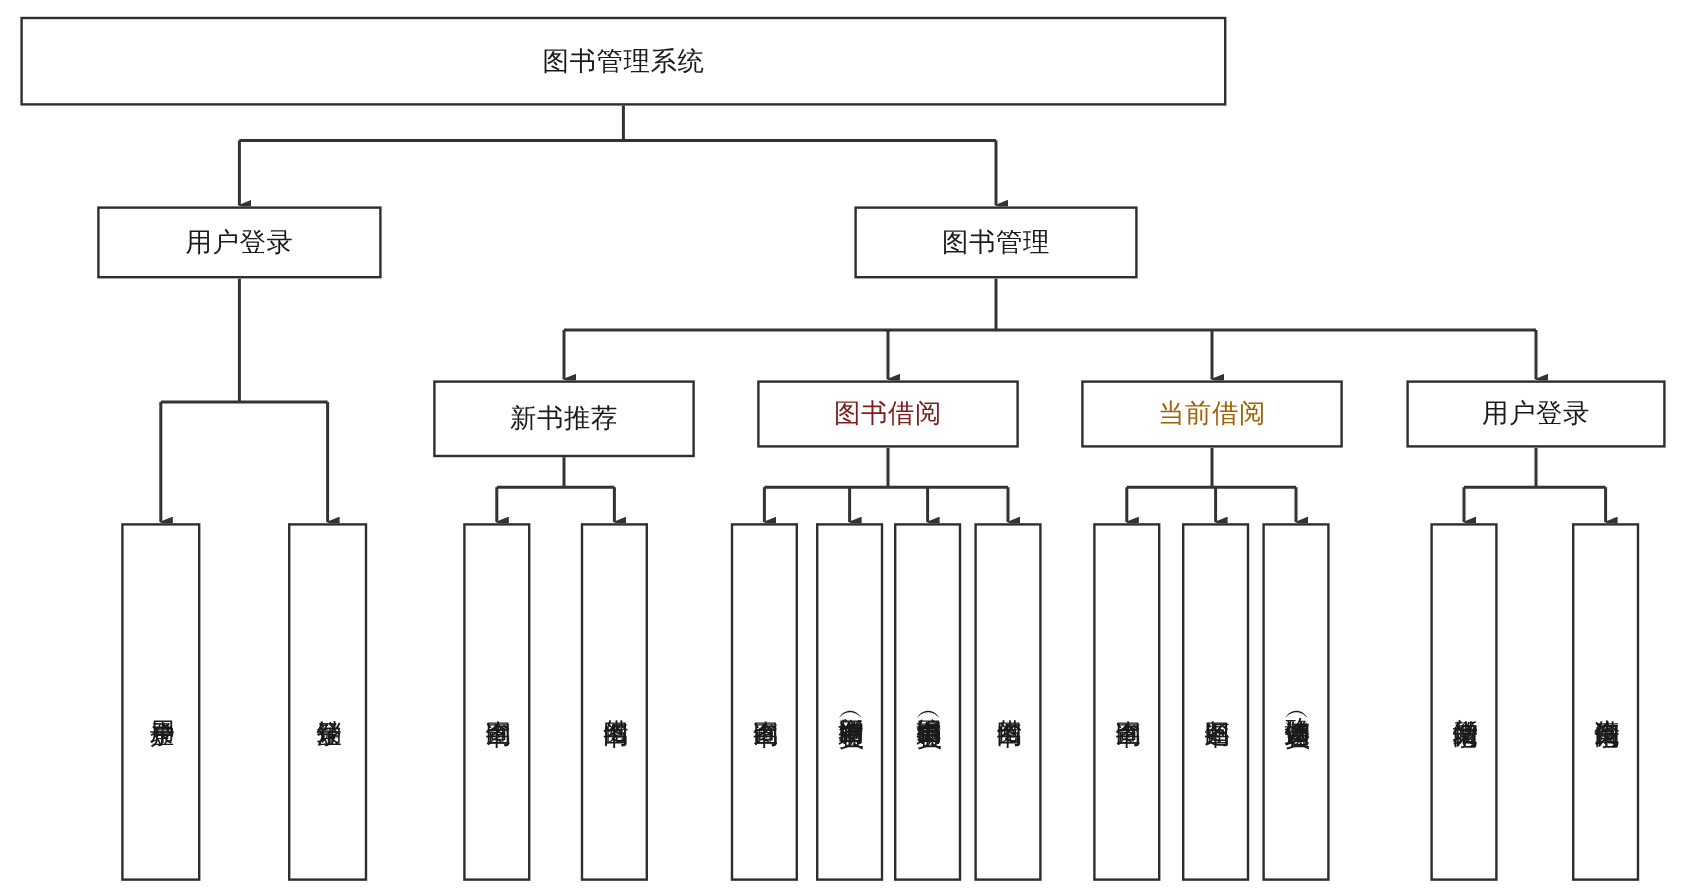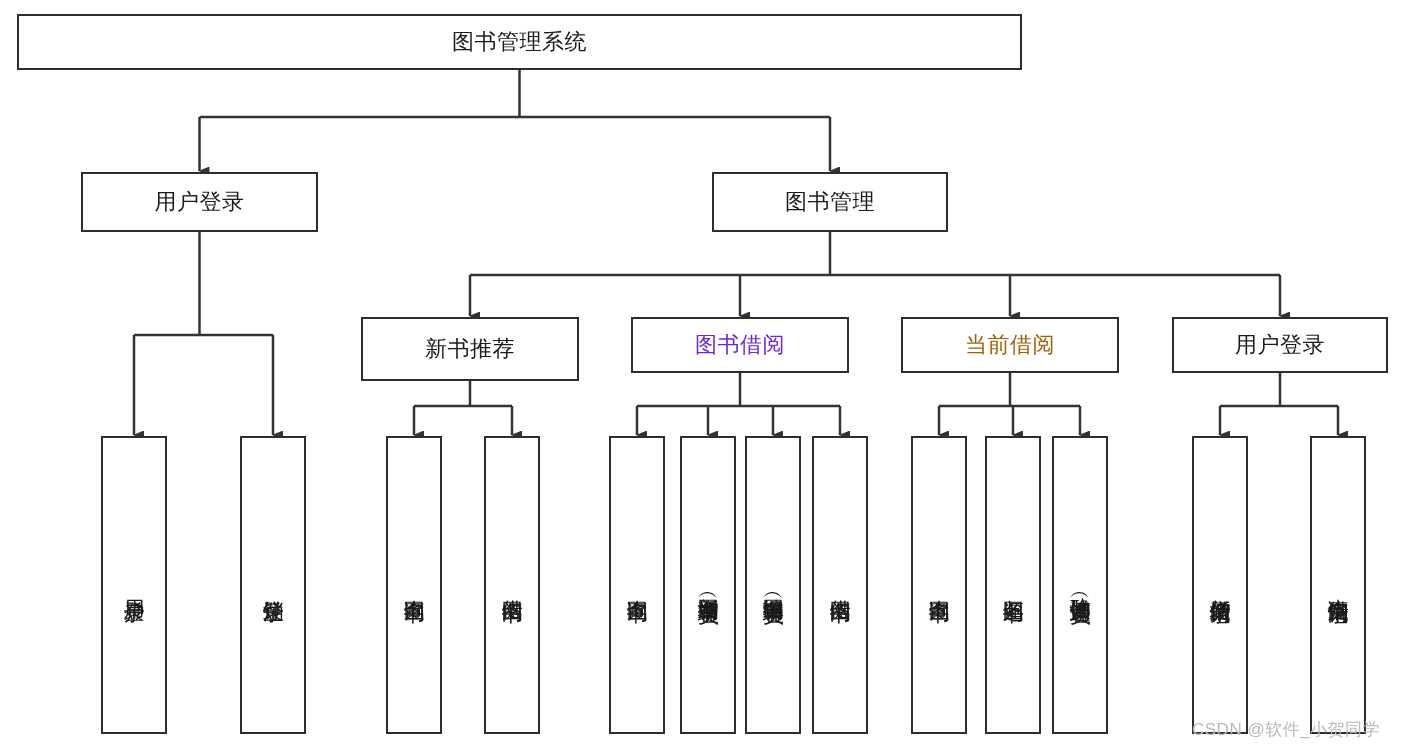--- a/index.html
+++ b/index.html
@@ -104,34 +104,34 @@
         <line x1="1013" y1="406" x2="1013" y2="435" stroke="#333333" stroke-width="2.5" marker-end="url(#arrowhead)"></line>
         <line x1="1080" y1="406" x2="1080" y2="435" stroke="#333333" stroke-width="2.5" marker-end="url(#arrowhead)"></line>
         <line x1="1280" y1="373" x2="1280" y2="406" stroke="#333333" stroke-width="2.5"></line>
         <line x1="1220" y1="406" x2="1338" y2="406" stroke="#333333" stroke-width="2.5"></line>
         <line x1="1220" y1="406" x2="1220" y2="435" stroke="#333333" stroke-width="2.5" marker-end="url(#arrowhead)"></line>
         <line x1="1338" y1="406" x2="1338" y2="435" stroke="#333333" stroke-width="2.5" marker-end="url(#arrowhead)"></line>
       </g>
   </svg>
 
   <div id="node-layer">
-      <div class="node horizontal" style="left: 17px; top: 14px; width: 1005px; height: 56px; border-color: rgb(46, 46, 46); background: rgb(255, 255, 255);">
+      <div class="node horizontal" style="left: 17px; top: 14px; width: 1005px; height: 74px; border-color: rgb(46, 46, 46); background: rgb(255, 255, 255);">
         <span class="node-label" style="color: rgb(26, 26, 26);">图书管理系统</span>
       </div>
       <div class="node horizontal" style="left: 81px; top: 172px; width: 237px; height: 60px; border-color: rgb(46, 46, 46); background: rgb(255, 255, 255);">
         <span class="node-label" style="color: rgb(26, 26, 26);">用户登录</span>
       </div>
       <div class="node horizontal" style="left: 712px; top: 172px; width: 236px; height: 60px; border-color: rgb(46, 46, 46); background: rgb(255, 255, 255);">
         <span class="node-label" style="color: rgb(26, 26, 26);">图书管理</span>
       </div>
       <div class="node horizontal" style="left: 361px; top: 317px; width: 218px; height: 64px; border-color: rgb(46, 46, 46); background: rgb(255, 255, 255);">
         <span class="node-label" style="color: rgb(26, 26, 26);">新书推荐</span>
       </div>
       <div class="node horizontal" style="left: 631px; top: 317px; width: 218px; height: 56px; border-color: rgb(46, 46, 46); background: rgb(255, 255, 255);">
-        <span class="node-label" style="color: #6d28d9;">图书借阅</span>
+        <span class="node-label" style="color: #7f1d1d;">图书借阅</span>
       </div>
       <div class="node horizontal" style="left: 901px; top: 317px; width: 218px; height: 56px; border-color: rgb(46, 46, 46); background: rgb(255, 255, 255);">
         <span class="node-label" style="color: #a16207;">当前借阅</span>
       </div>
       <div class="node horizontal" style="left: 1172px; top: 317px; width: 216px; height: 56px; border-color: rgb(46, 46, 46); background: rgb(255, 255, 255);">
         <span class="node-label" style="color: rgb(26, 26, 26);">用户登录</span>
       </div>
       <div class="node vertical" style="left: 101px; top: 436px; width: 66px; height: 298px; border-color: rgb(46, 46, 46); background: rgb(255, 255, 255);">
         <span class="node-label" style="color: rgb(26, 26, 26);">用户登录</span>
       </div>
@@ -166,14 +166,13 @@
         <span class="node-label" style="color: rgb(26, 26, 26);">确认归还（管理员）</span>
       </div>
       <div class="node vertical" style="left: 1192px; top: 436px; width: 56px; height: 298px; border-color: rgb(46, 46, 46); background: rgb(255, 255, 255);">
         <span class="node-label" style="color: rgb(26, 26, 26);">新增借阅记录</span>
       </div>
       <div class="node vertical" style="left: 1310px; top: 436px; width: 56px; height: 298px; border-color: rgb(46, 46, 46); background: rgb(255, 255, 255);">
         <span class="node-label" style="color: rgb(26, 26, 26);">查询借阅记录</span>
       </div>
     </div>
 
-  <div class="watermark" style="left: 1192px; top: 718px; color: rgb(185, 185, 185);">CSDN @软件_小贺同学</div>
 </div>
 
 </body></html>

